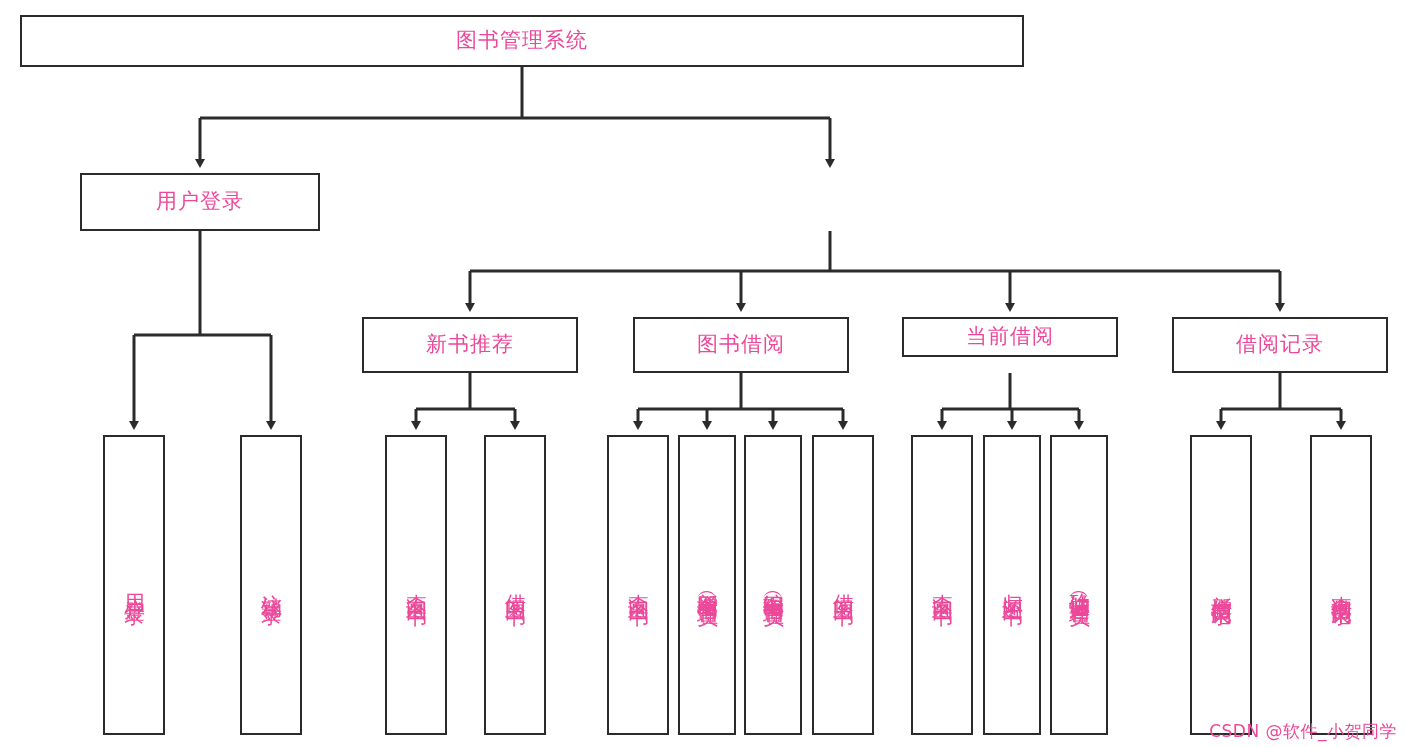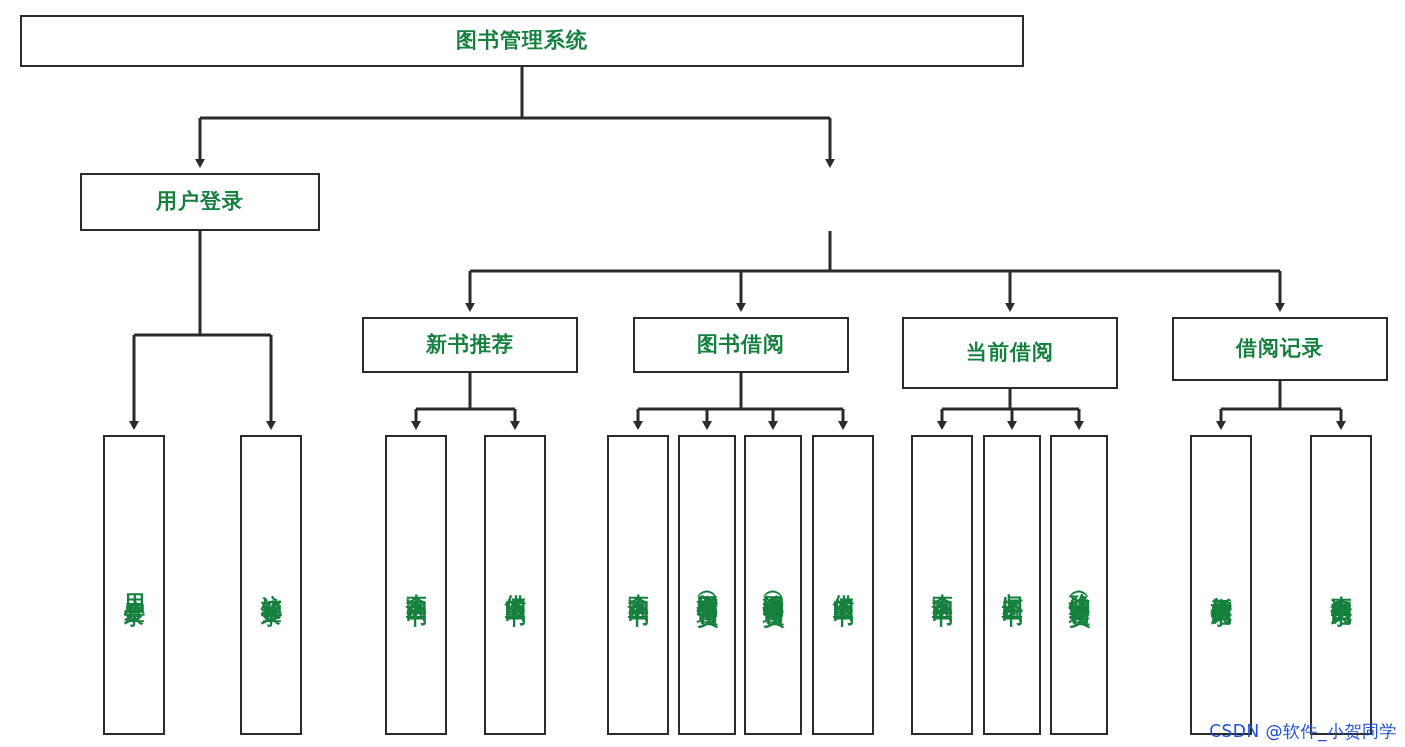--- a/index.html
+++ b/index.html
@@ -26,22 +26,21 @@
     pointer-events: none;
   }
   .node {
     position: absolute;
     box-sizing: border-box;
     background: #ffffff;
     border: 2px solid #2b2b2b;
     display: flex;
     align-items: center;
     justify-content: center;
-    color: #15803d;
-    font-weight: bold;
+    color: #ec4899;
   }
   .node.horiz {
     font-size: 21px;
     letter-spacing: 1px;
     line-height: 1.1;
   }
   .node.vert {
     writing-mode: vertical-rl;
     text-orientation: upright;
     font-size: 21px;
@@ -53,21 +52,21 @@
   .node.vert .vtext {
     writing-mode: vertical-rl;
     text-orientation: upright;
     display: block;
   }
   #watermark {
     position: absolute;
     right: 8px;
     bottom: 4px;
     font-size: 17px;
-    color: #1d4ed8;
+    color: #ec4899;
     white-space: nowrap;
     letter-spacing: 0.5px;
   }
 </style>
 </head>
 <body>
 
 <div id="canvas">
 
   <svg id="edges" viewBox="0 0 1405 747" xmlns="http://www.w3.org/2000/svg">
@@ -128,24 +127,24 @@
   <div class="node horiz" style="left:80px; top:173px; width:240px; height:58px;">
     <span>用户登录</span>
   </div>
 
   <div class="node horiz" style="left:633px; top:317px; width:216px; height:56px;">
     <span>图书借阅</span>
   </div>
   <div class="node horiz" style="left:362px; top:317px; width:216px; height:56px;">
     <span>新书推荐</span>
   </div>
-  <div class="node horiz" style="left:902px; top:317px; width:216px; height:72px;">
+  <div class="node horiz" style="left:902px; top:317px; width:216px; height:40px;">
     <span>当前借阅</span>
   </div>
-  <div class="node horiz" style="left:1172px; top:317px; width:216px; height:64px;">
+  <div class="node horiz" style="left:1172px; top:317px; width:216px; height:56px;">
     <span>借阅记录</span>
   </div>
 
   <div class="node vert" style="left:103px; top:435px; width:62px; height:300px;">
     <span class="vtext">用户登录</span>
   </div>
   <div class="node vert" style="left:240px; top:435px; width:62px; height:300px;">
     <span class="vtext">注销登录</span>
   </div>
   <div class="node vert" style="left:385px; top:435px; width:62px; height:300px;">

